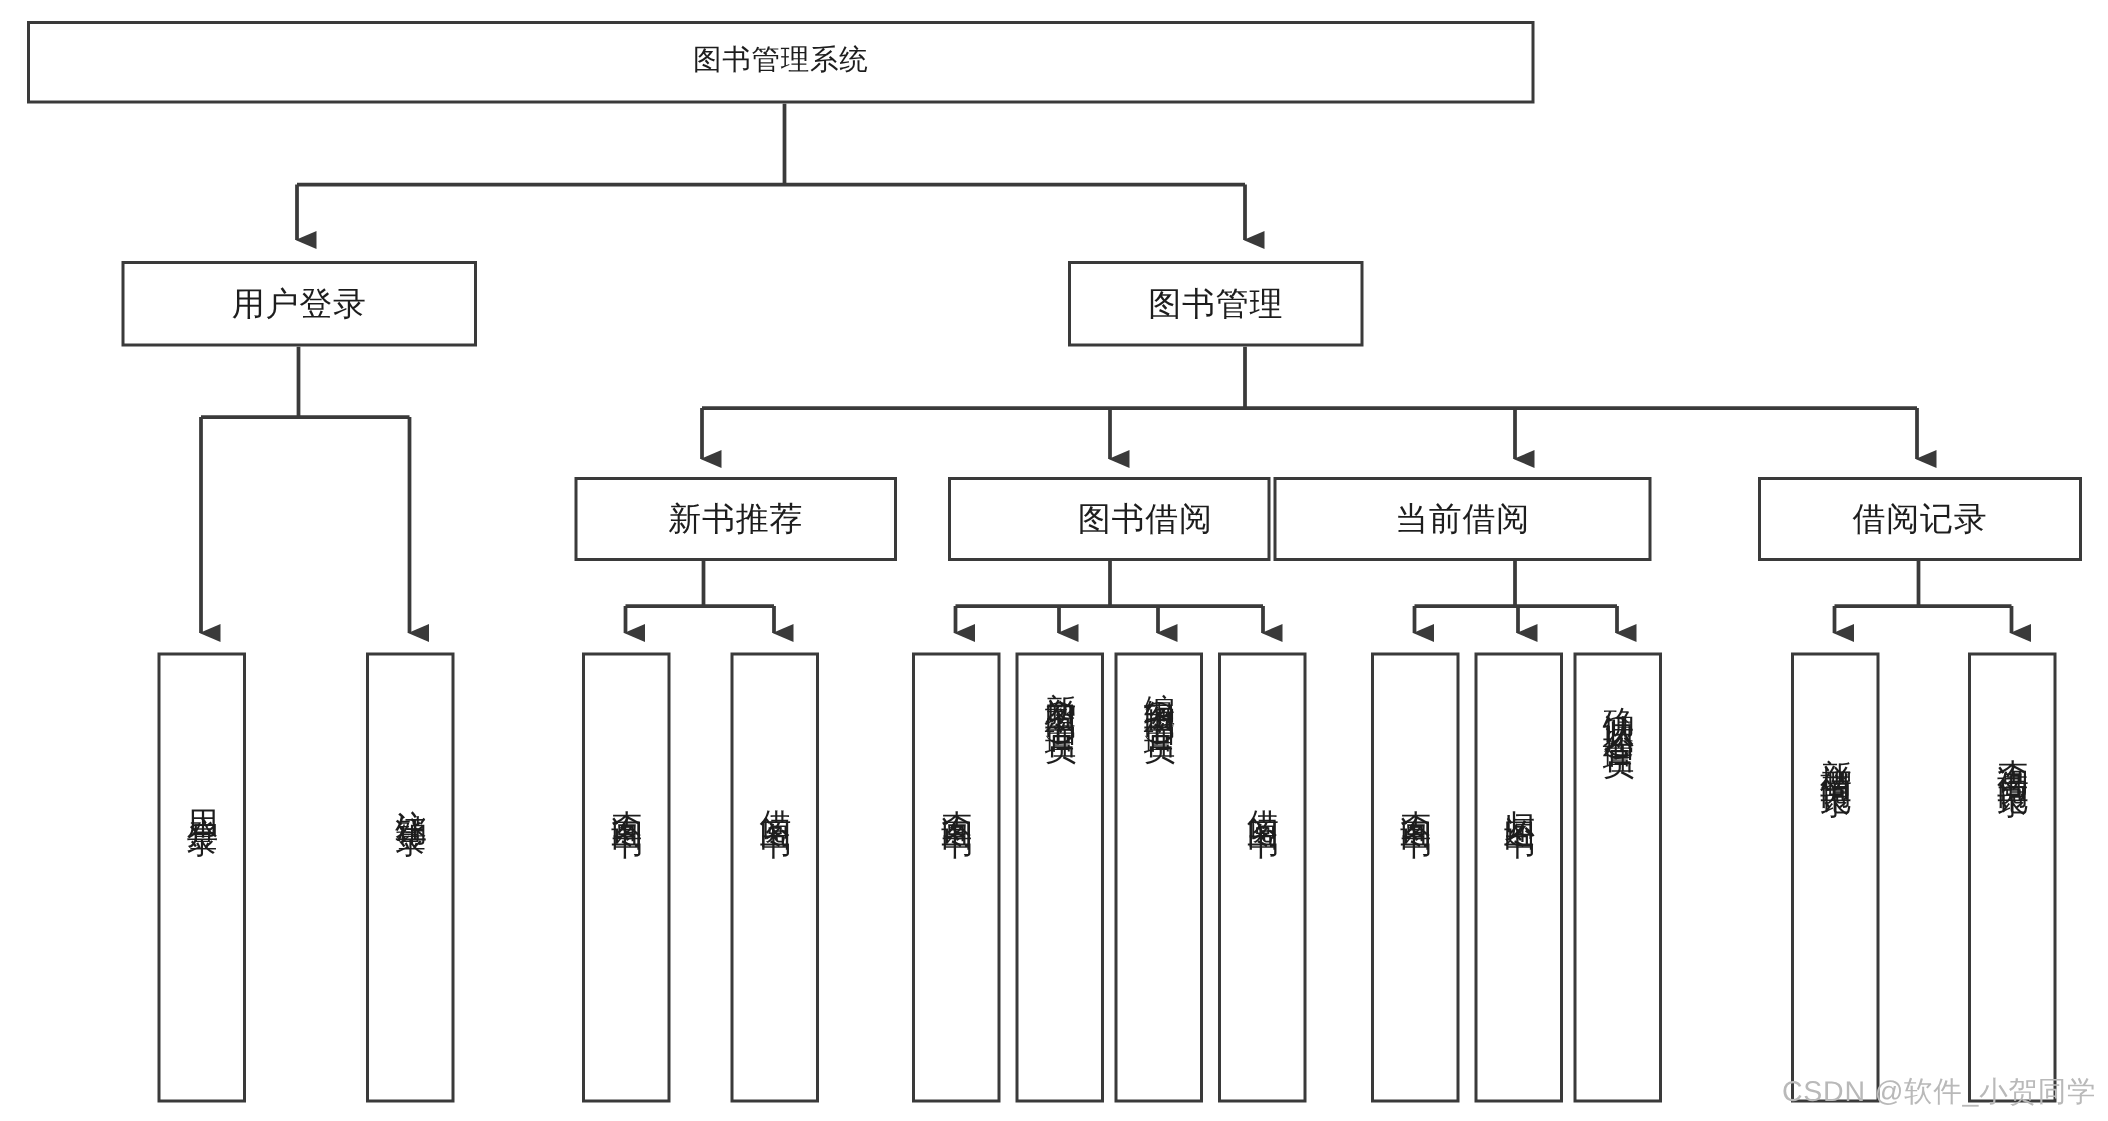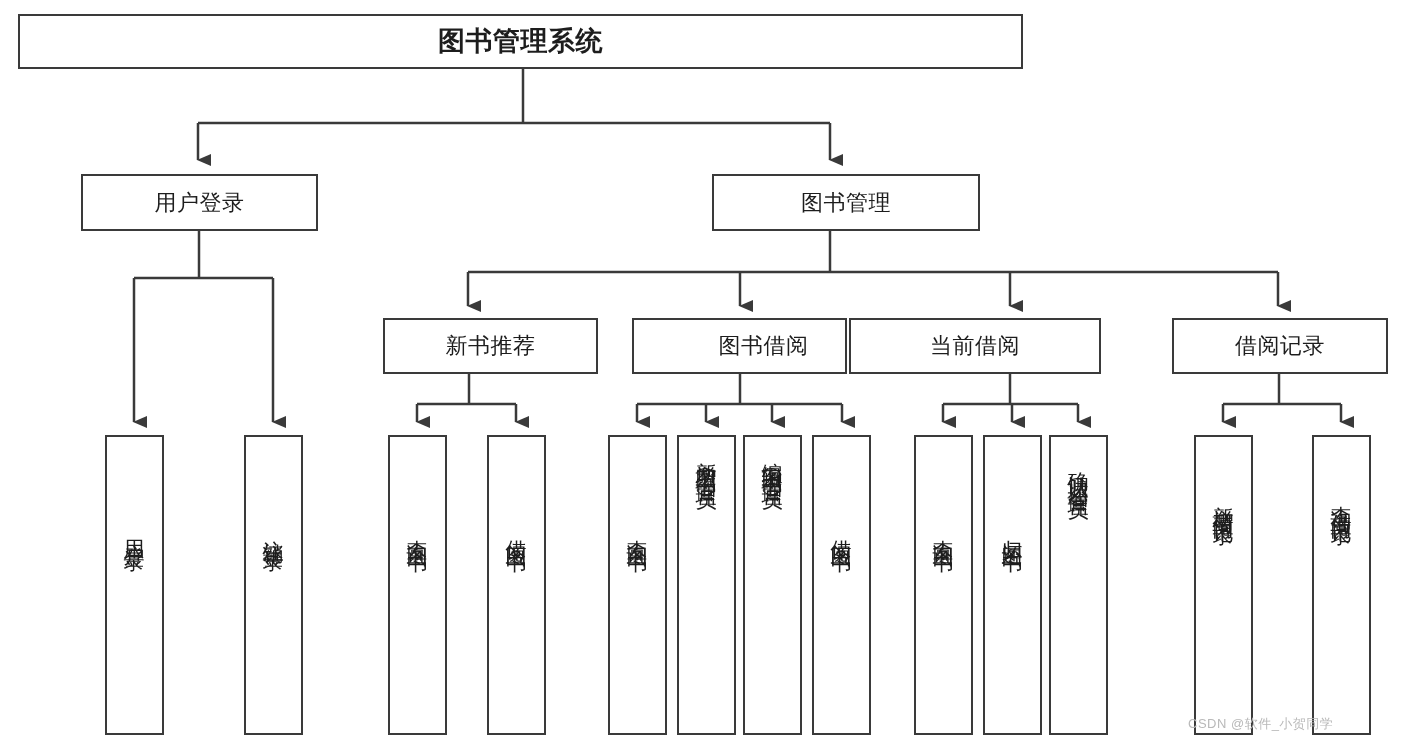--- a/index.html
+++ b/index.html
@@ -41,22 +41,21 @@
     line-height: 1.08;
     white-space: nowrap;
     text-align: center;
   }
   
   .node.horiz .node-label {
     font-size: 22px;
     letter-spacing: 0.5px;
   }
   .node.root .node-label {
-    font-size: 27px;
-    font-weight: bold;
+    font-size: 19px;
   }
   
   .node.vert {
     align-items: flex-start;
     justify-content: center;
     padding-top: 0;
   }
   .node.vert .node-label {
     writing-mode: vertical-rl;
     text-orientation: upright;
@@ -73,21 +72,21 @@
   }
   .node.vert.tall .node-label {
     margin-top: 8px;
   }
   .node.vert.rec .node-label {
     margin-top: 52px;
   }
   .watermark {
     position: absolute;
     color: #b9b9b9;
-    font-size: 13px;
+    font-size: 19px;
     white-space: nowrap;
     z-index: 6;
     letter-spacing: 0.5px;
   }
 </style>
 </head>
 <body>
 
 <div id="canvas">
 
@@ -142,21 +141,21 @@
   </svg>
 
   <div class="node horiz root" style="left:18px; top:14px; width:1005px; height:55px;">
     <span class="node-label">图书管理系统</span>
   </div>
 
   <div class="node horiz" style="left:81px; top:174px; width:237px; height:57px;">
     <span class="node-label">用户登录</span>
   </div>
 
-  <div class="node horiz" style="left:712px; top:174px; width:268px; height:57px;">
+  <div class="node horiz" style="left:712px; top:174px; width:197px; height:57px;">
     <span class="node-label">图书管理</span>
   </div>
 
   <div class="node horiz" style="left:362px; top:318px; width:215px; height:56px;margin-left:21px;">
     <span class="node-label">新书推荐</span>
   </div>
 
   <div class="node horiz" style="left:632px; top:318px; width:215px; height:56px;padding-left:48px;">
     <span class="node-label">图书借阅</span>
   </div>

